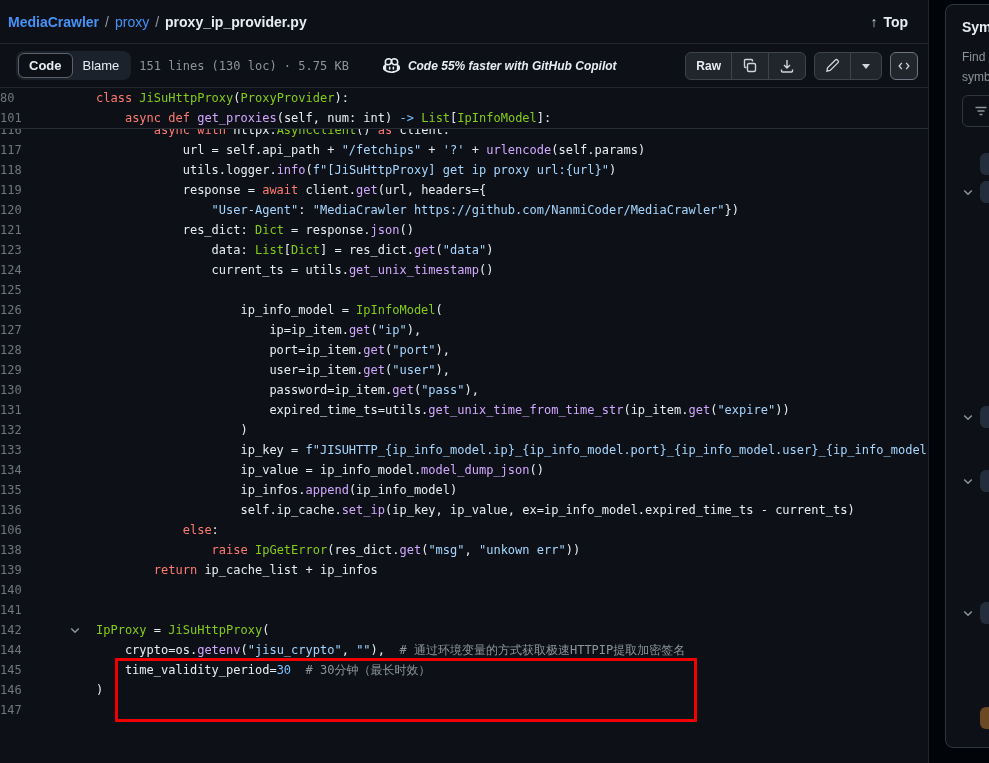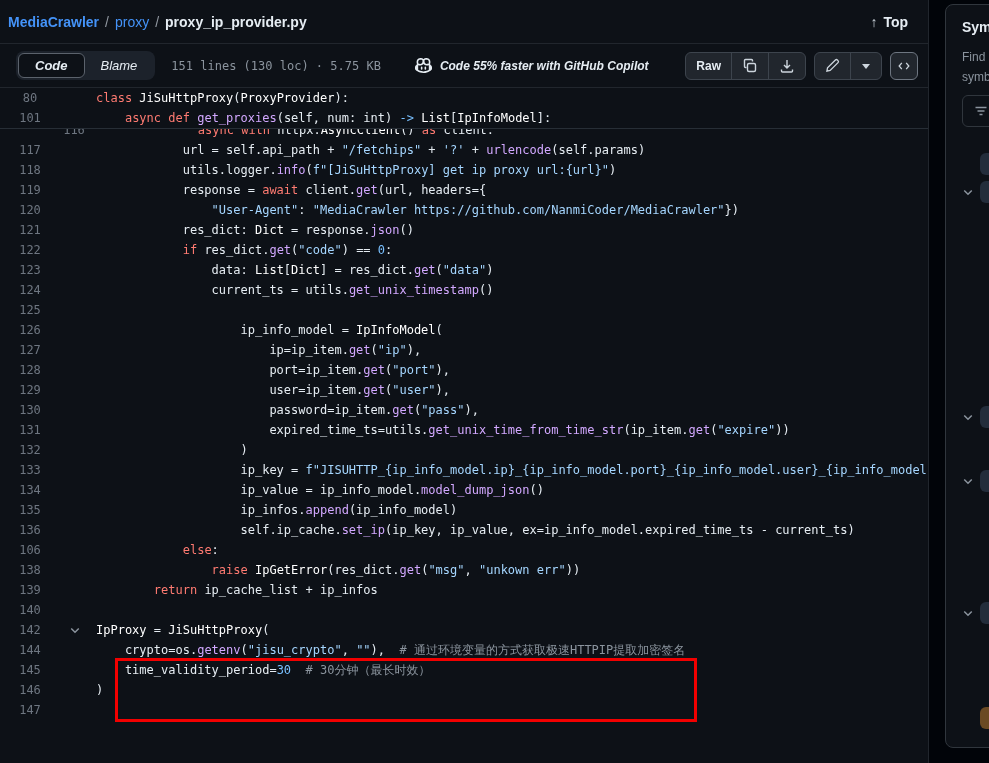--- a/index.html
+++ b/index.html
@@ -19,46 +19,46 @@
   .crumb-sep { color:#9198a1; font-size:14px; margin:0 6px; }
   .crumb-file { color:#e6edf3; font-size:14px; font-weight:700; }
   #top-btn { margin-left:auto; display:flex; align-items:center; gap:6px; cursor:pointer; }
   #top-btn .arrow { color:#cdd5dd; font-size:14px; }
   #top-btn .lbl { color:#e6edf3; font-size:14px; font-weight:600; }
 
   
   #toolbar { height:44px; display:flex; align-items:center; padding:0 10px 0 16px;
     border-bottom:1px solid #21262d; }
   #seg { background:#1c222b; border-radius:8px; display:flex; align-items:center; padding:2px; }
-  #seg .tab { font-size:13px; padding:4px 16px; border-radius:6px; color:#e6edf3; cursor:pointer;font-style:italic; }
+  #seg .tab { font-size:13px; padding:4px 10px; border-radius:6px; color:#e6edf3; cursor:pointer; }
   #seg .tab.active { background:#0d1117; border:1px solid #5b626c; font-weight:700; }
-  #file-stats { color:#8b949e; font-size:12px; margin-left:16px; letter-spacing:0; }
+  #file-stats { color:#8b949e; font-size:12px; margin-left:8px; letter-spacing:0; }
   #copilot-chip { display:flex; align-items:center; gap:8px; margin-left:34px; }
   #copilot-chip .txt { color:#e6edf3; font-size:12px; font-weight:700;font-style:italic; }
   .btn-group { display:flex; align-items:stretch; border:1px solid #3d444d; border-radius:6px;
     overflow:hidden; background:#21262d; height:28px; }
   .btn-seg { display:flex; align-items:center; justify-content:center; padding:0 10px;
     color:#e6edf3; font-size:12px; font-weight:600; cursor:pointer; }
   .btn-seg + .btn-seg { border-left:1px solid #3d444d; }
   #right-tools { margin-left:auto; display:flex; align-items:center; gap:8px;border-radius:13px; }
   #symbols-btn { width:28px; height:28px; border:1px solid #6e7681; border-radius:6px;
     background:#21262d; display:flex; align-items:center; justify-content:center; cursor:pointer; }
   svg.ic { display:block; }
 
   
   #sticky-rows { height:41px; border-bottom:1px solid #272e36; background:#0d1117; position:relative; z-index:3; }
-  #clip-row { height:11px; overflow:hidden;margin-left:44px; }
+  #clip-row { height:11px; overflow:hidden; }
   #clip-row .inner { margin-top:-9px; }
   .crow { height:20px; display:flex; align-items:center; font-size:12px; line-height:20px; }
-  .lnum { width:60px; flex:none; text-align:center; color:#6e7681;
+  .lnum { width:60px; flex:none; text-align:left; color:#6e7681;
     font-family:"DejaVu Sans Mono","Liberation Mono",monospace; cursor:pointer; }
   .gut2 { width:36px; flex:none; display:flex; align-items:center; padding-left:9px; }
   .ltext { flex:1; white-space:pre; overflow:hidden;
     font-family:"DejaVu Sans Mono","Liberation Mono",monospace; color:#e6edf3; }
-  .tok-k { color:#ff7b72; } .tok-f { color:#d2a8ff;margin-top:35px; } .tok-c { color:#ffffff; }
+  .tok-k { color:#ff7b72; } .tok-f { color:#d2a8ff;margin-top:35px; } .tok-c { color:#84cc16; }
   .tok-s { color:#a5d6ff; } .tok-n { color:#79c0ff; } .tok-m { color:#8b949e; }
   .tok-p { color:#e6edf3; }
   .fold-chev { cursor:pointer; display:flex; align-items:center; }
 
   #red-box { position:absolute; left:115px; top:658px; width:582px; height:64px;
     border:3px solid #f20000; z-index:5; pointer-events:none; }
 
   
   #symbols-panel { position:absolute; left:945px; top:4px; width:320px; height:744px;
     background:#0d1117; border:1px solid #30363d; border-radius:8px; padding:12px 16px; }
@@ -181,25 +181,20 @@
         <span class="lnum">120</span>
         <span class="gut2"></span>
         <span class="ltext"><span class="tok-p">                </span><span class="tok-s">"User-Agent"</span><span class="tok-p">: </span><span class="tok-s">"MediaCrawler https://github.com/NanmiCoder/MediaCrawler"</span><span class="tok-p">})</span></span>
       </div>
       <div class="crow">
         <span class="lnum">121</span>
         <span class="gut2"></span>
         <span class="ltext"><span class="tok-p">            res_dict: </span><span class="tok-c">Dict</span><span class="tok-p"> = response.</span><span class="tok-f">json</span><span class="tok-p">()</span></span>
       </div>
       <div class="crow">
-        <span class="lnum">122</span>
-        <span class="gut2"></span>
-        <span class="ltext"><span class="tok-p">            </span><span class="tok-k">if</span><span class="tok-p"> res_dict.</span><span class="tok-f">get</span><span class="tok-p">(</span><span class="tok-s">"code"</span><span class="tok-p">) == </span><span class="tok-n">0</span><span class="tok-p">:</span></span>
-      </div>
-      <div class="crow">
         <span class="lnum">123</span>
         <span class="gut2"></span>
         <span class="ltext"><span class="tok-p">                data: </span><span class="tok-c">List</span><span class="tok-p">[</span><span class="tok-c">Dict</span><span class="tok-p">] = res_dict.</span><span class="tok-f">get</span><span class="tok-p">(</span><span class="tok-s">"data"</span><span class="tok-p">)</span></span>
       </div>
       <div class="crow">
         <span class="lnum">124</span>
         <span class="gut2"></span>
         <span class="ltext"><span class="tok-p">                current_ts = utils.</span><span class="tok-f">get_unix_timestamp</span><span class="tok-p">()</span></span>
       </div>
       <div class="crow">
@@ -271,20 +266,25 @@
         <span class="gut2"></span>
         <span class="ltext"><span class="tok-p">                </span><span class="tok-k">raise</span><span class="tok-p"> </span><span class="tok-c">IpGetError</span><span class="tok-p">(res_dict.</span><span class="tok-f">get</span><span class="tok-p">(</span><span class="tok-s">"msg"</span><span class="tok-p">, </span><span class="tok-s">"unkown err"</span><span class="tok-p">))</span></span>
       </div>
       <div class="crow">
         <span class="lnum">139</span>
         <span class="gut2"></span>
         <span class="ltext"><span class="tok-p">        </span><span class="tok-k">return</span><span class="tok-p"> ip_cache_list + ip_infos</span></span>
       </div>
       <div class="crow">
         <span class="lnum">140</span>
+        <span class="gut2"></span>
+        <span class="ltext"></span>
+      </div>
+      <div class="crow">
+        <span class="lnum">141</span>
         <span class="gut2"></span>
         <span class="ltext"></span>
       </div>
       <div class="crow">
         <span class="lnum">142</span>
         <span class="gut2">
           <span class="fold-chev">
             <svg width="12" height="12" viewBox="0 0 16 16" fill="none" stroke="#8b949e" stroke-width="2">
               <path d="M3 6l5 5 5-5"></path>
             </svg>

